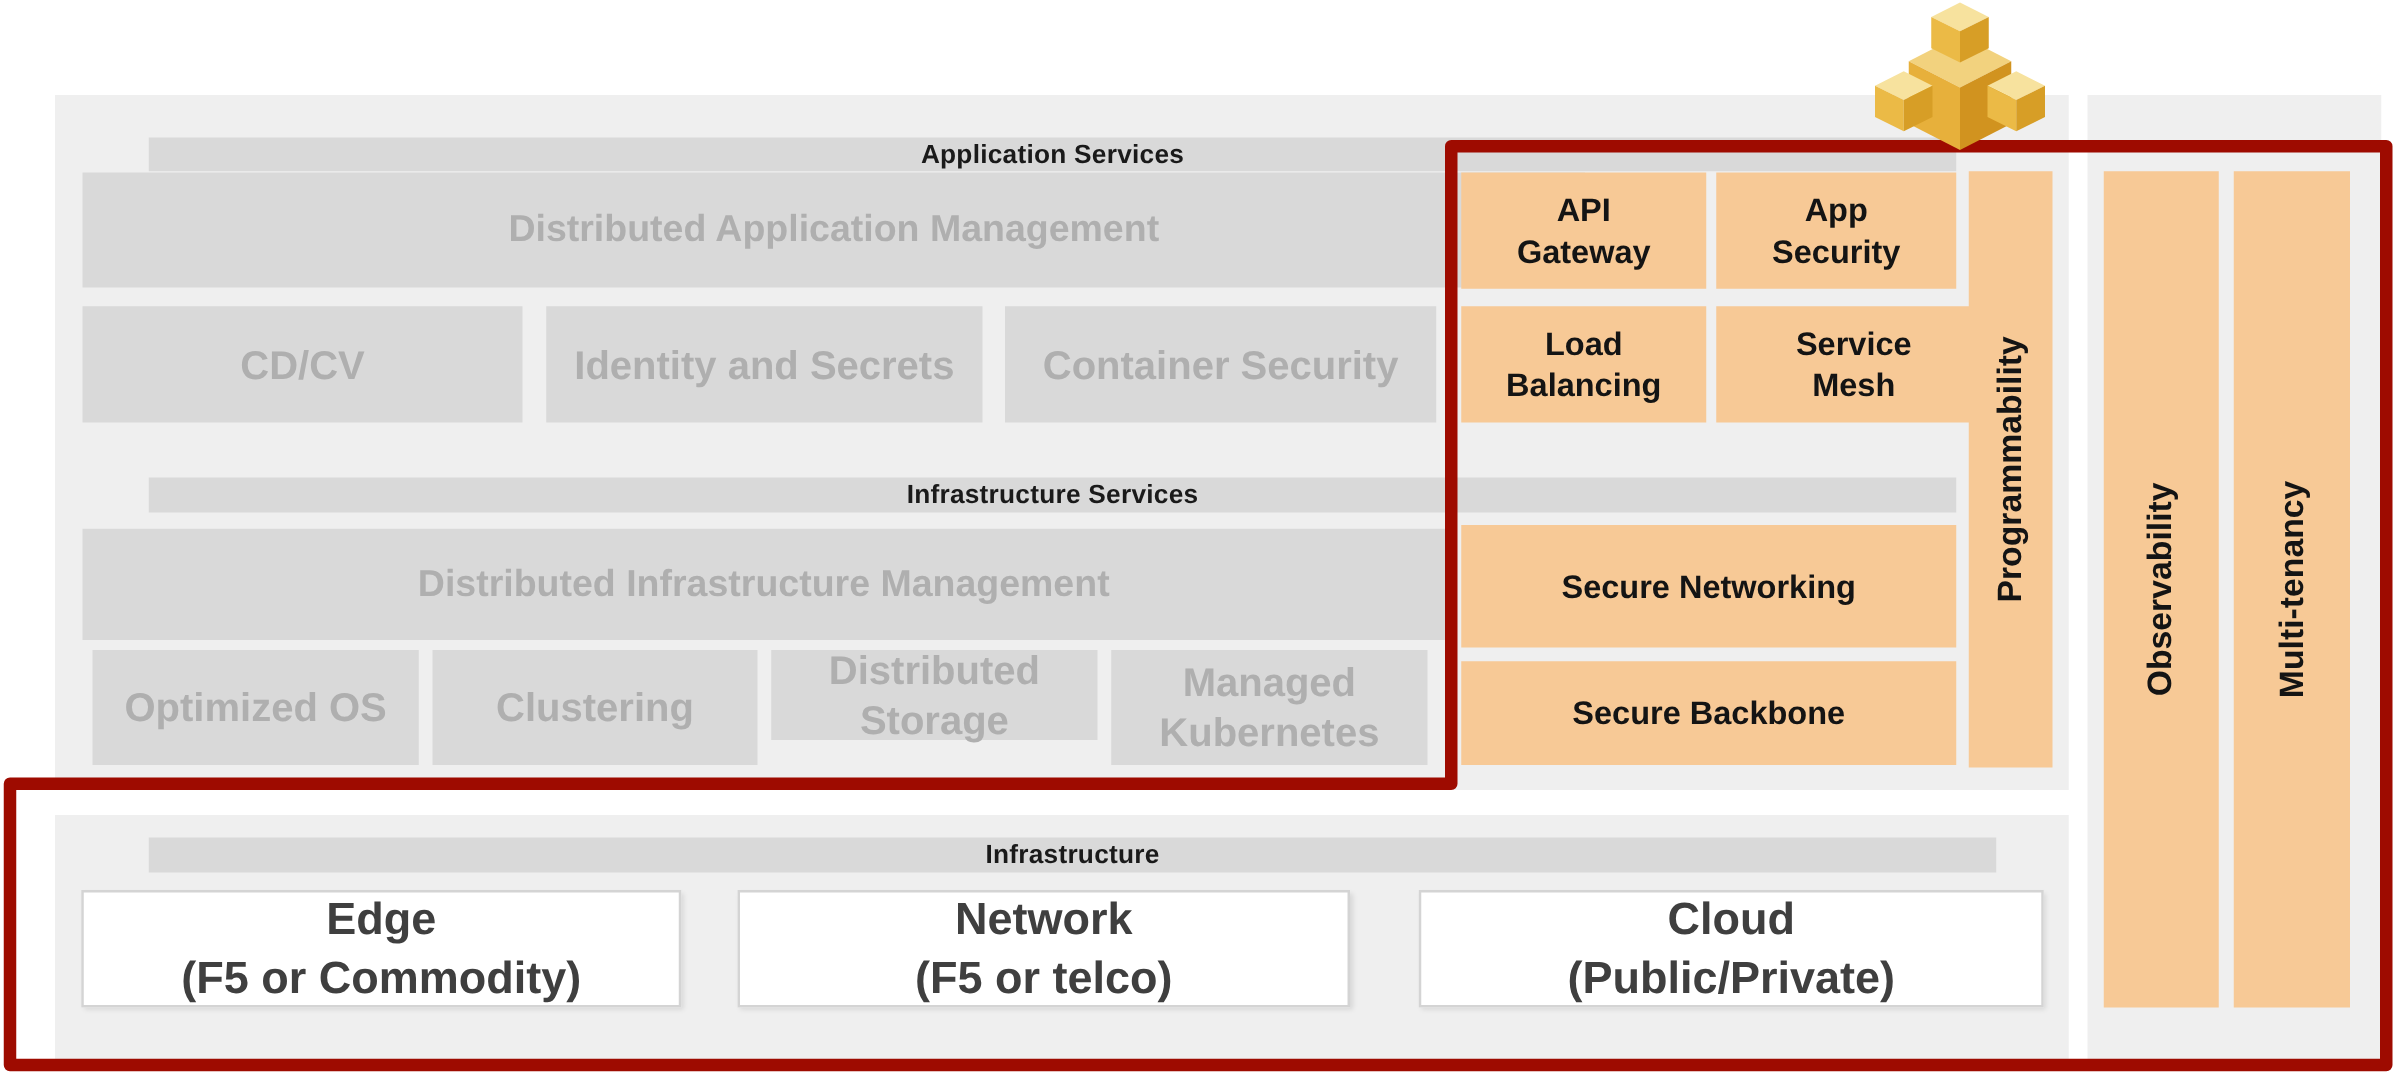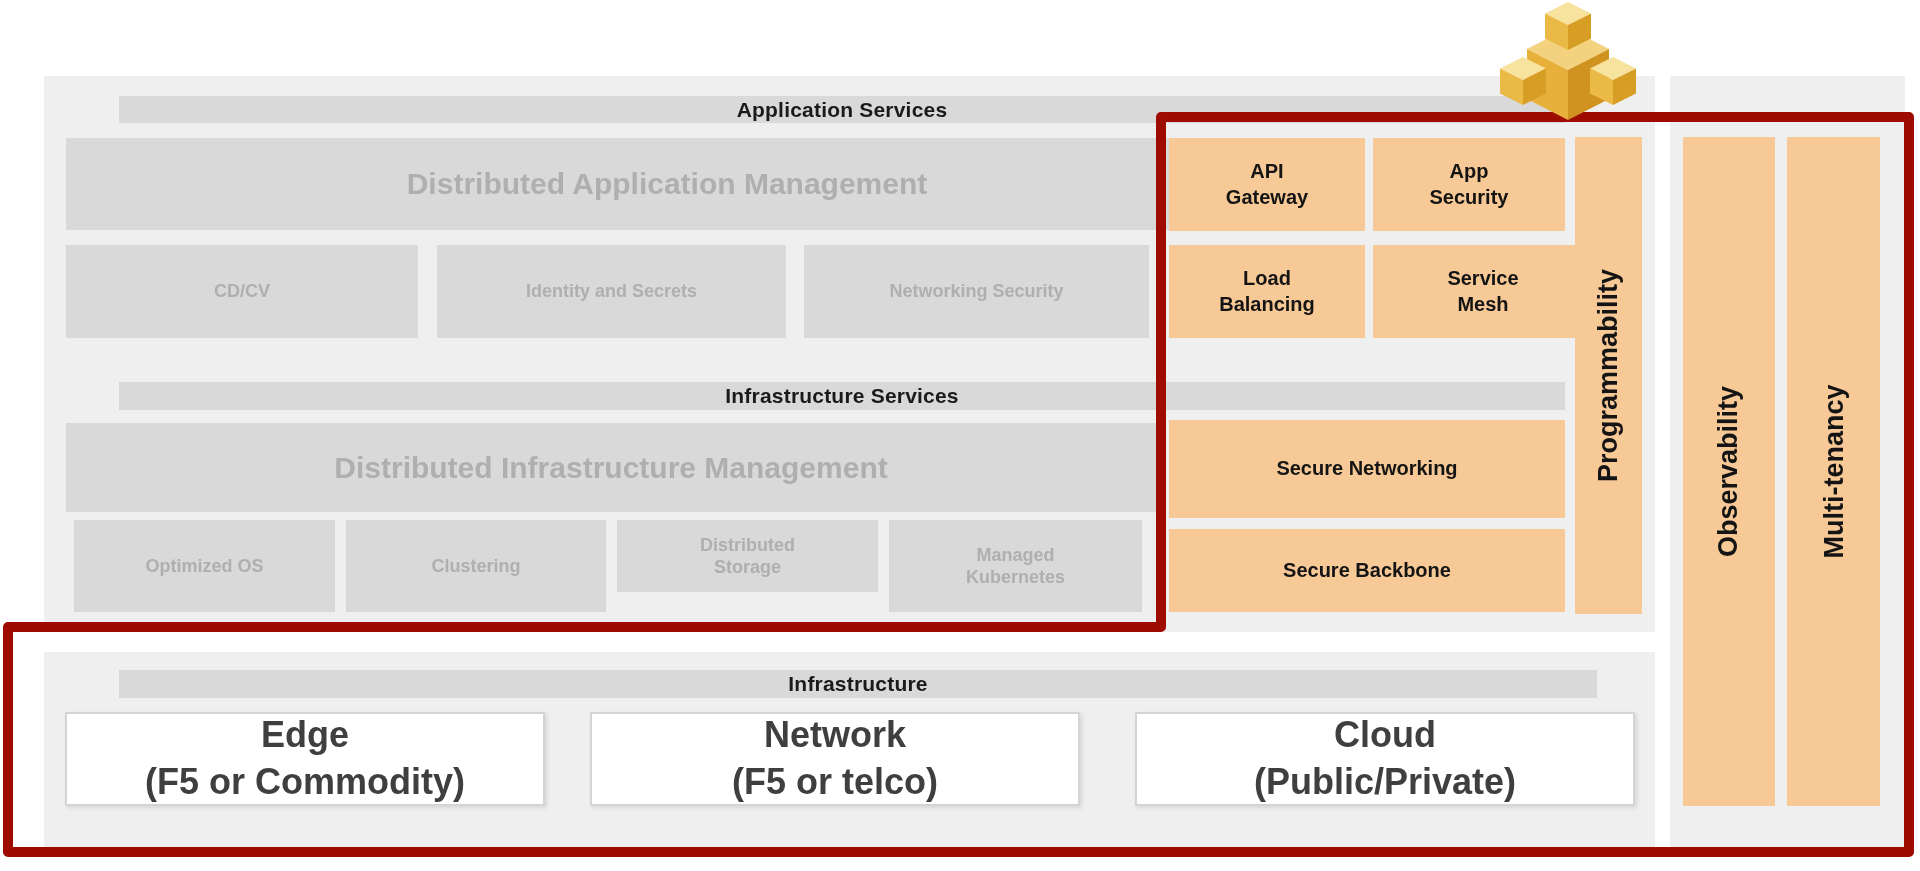--- a/index.html
+++ b/index.html
@@ -11,28 +11,28 @@
   .abs{position:absolute;box-sizing:border-box;}
   .panel{background:#efefef;z-index:1;}
   .band{
     background:#d9d9d9;z-index:2;
     display:flex;align-items:center;justify-content:center;
     font-weight:bold;font-size:21px;color:#1a1a1a;letter-spacing:.2px;
   }
   .gbox{
     background:#d9d9d9;z-index:2;
     display:flex;align-items:center;justify-content:center;
-    font-weight:bold;font-size:18px;color:#afafaf;
+    font-weight:bold;font-size:32px;color:#afafaf;
     text-align:center;white-space:pre-line;line-height:1.25;
   }
   .mgmt{font-size:30px;}
   .obox{
     background:#f7c996;z-index:2;
     display:flex;align-items:center;justify-content:center;
-    font-weight:bold;font-size:20px;color:#141414;
+    font-weight:bold;font-size:26px;color:#141414;
     text-align:center;white-space:pre-line;line-height:1.26;
   }
   .wbox{
     background:#ffffff;border:2px solid #d4d4d4;z-index:2;
     box-shadow:2px 2px 4px rgba(0,0,0,0.10);
     display:flex;align-items:center;justify-content:center;
     font-weight:bold;font-size:36px;color:#3f3f3f;
     text-align:center;white-space:pre-line;line-height:1.3;
   }
   .vbar{
@@ -48,34 +48,34 @@
 </style>
 </head>
 <body>
 
 <div id="stage">
 
   <div class="abs panel" style="left:44px;top:76px;width:1611px;height:556px;"></div>
   <div class="abs panel" style="left:44px;top:652px;width:1611px;height:196px;"></div>
   <div class="abs panel" style="left:1670px;top:76px;width:235px;height:772px;"></div>
 
-  <div class="abs band" style="left:119px;top:96px;width:1446px;height:27px;">
+  <div class="abs band" style="left:119px;top:110px;width:1446px;height:27px;">
     <span>Application Services</span>
   </div>
   <div class="abs gbox mgmt" style="left:66px;top:138px;width:1202px;height:92px;">
     <span>Distributed Application Management</span>
   </div>
   <div class="abs gbox" style="left:66px;top:245px;width:352px;height:93px;">
     <span>CD/CV</span>
   </div>
   <div class="abs gbox" style="left:437px;top:245px;width:349px;height:93px;">
     <span>Identity and Secrets</span>
   </div>
   <div class="abs gbox" style="left:804px;top:245px;width:345px;height:93px;">
-    <span>Networking Security</span>
+    <span>Container Security</span>
   </div>
 
   <div class="abs obox" style="left:1169px;top:138px;width:196px;height:93px;">
     <span>API
 Gateway</span>
   </div>
   <div class="abs obox" style="left:1169px;top:245px;width:196px;height:93px;">
     <span>Load
 Balancing</span>
   </div>

